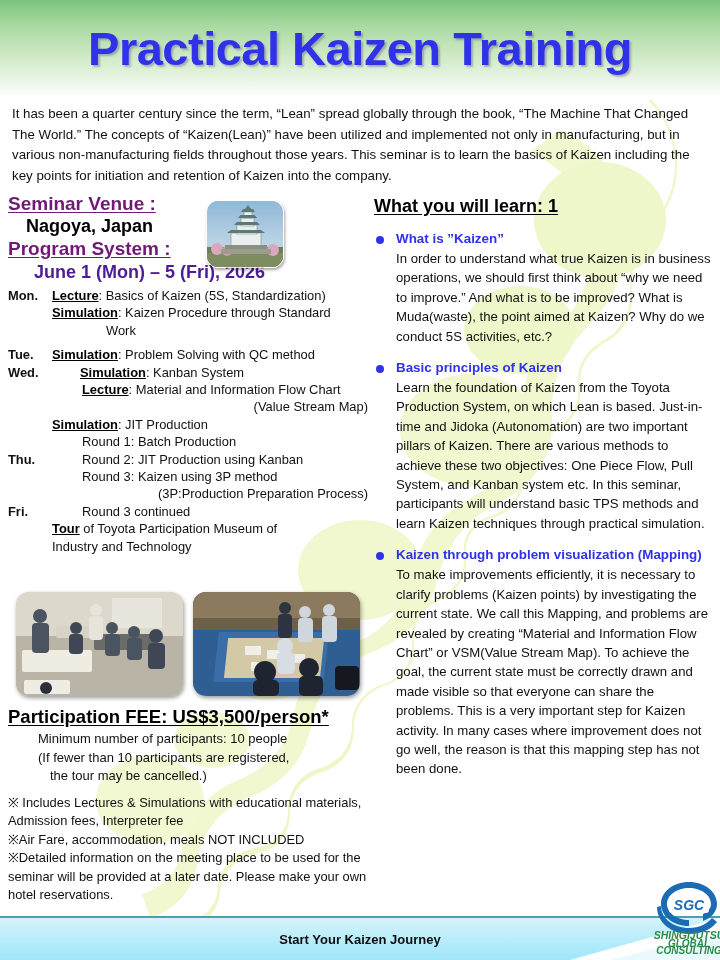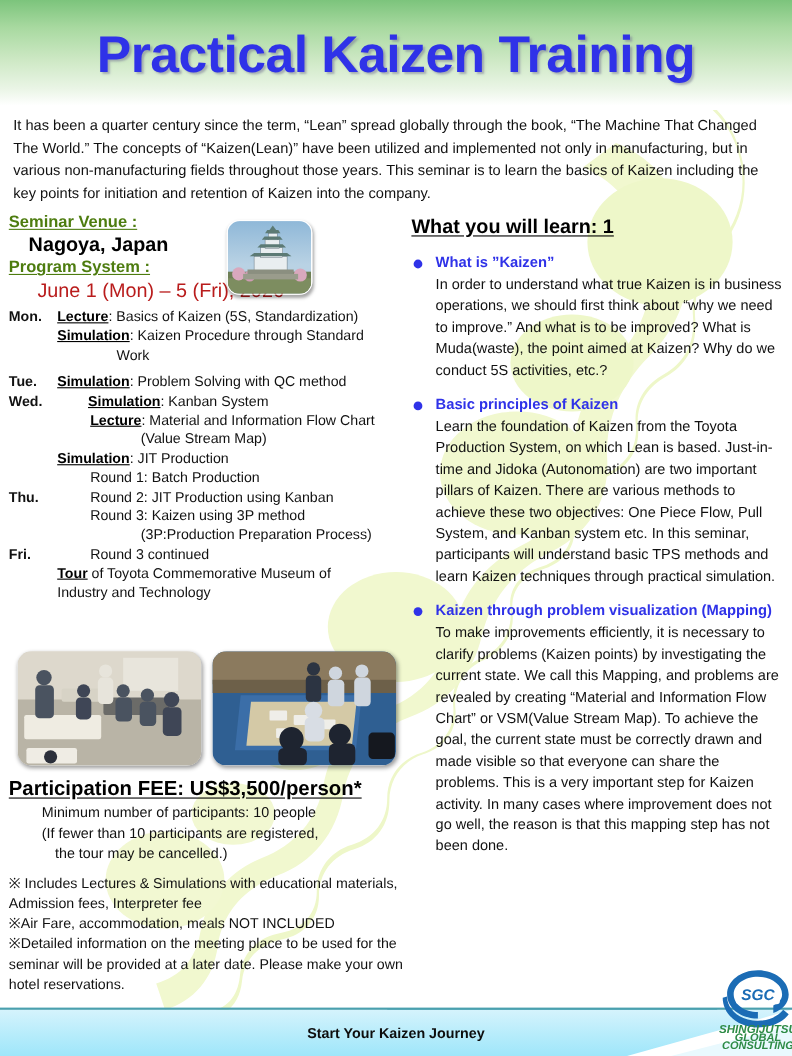--- a/index.html
+++ b/index.html
@@ -37,44 +37,44 @@
     position:absolute;left:12px;top:104px;width:696px;
     font-size:13.3px;line-height:20.5px;color:#111;z-index:3;
     text-align:left;
   }
 
   
   .col-left{position:absolute;left:8px;top:193px;width:360px;z-index:3;}
   .col-right{position:absolute;left:374px;top:196px;width:338px;z-index:3;}
 
   .h-under{
-    font-size:15px;font-weight:bold;color:#4d7c0f;
+    font-size:19px;font-weight:bold;color:#701a75;
     text-decoration:underline;text-underline-offset:2px;
     display:inline-block;
   }
   .venue-value{font-size:18px;font-weight:bold;color:#000;margin:1px 0 1px 18px;}
-  .dates-value{font-size:18px;font-weight:normal;color:#b91c1c;margin:2px 0 2px 26px;}
+  .dates-value{font-size:18px;font-weight:bold;color:#4c1d95;margin:2px 0 2px 26px;}
 
   .castle{
     position:absolute;left:206px;top:200px;width:76px;height:66px;
     border-radius:12px;z-index:4;overflow:hidden;
     box-shadow:1px 2px 3px rgba(0,0,0,.35);
     border:1px solid rgba(255,255,255,.8);
   }
   .castle svg{display:block;width:100%;height:100%;}
 
   
   table.sched{border-collapse:collapse;width:360px;margin-top:4px;}
   table.sched td{vertical-align:top;padding:0;font-size:12.9px;line-height:17.4px;color:#111;}
   td.day{width:44px;font-weight:bold;color:#1c6b2b;font-size:13px;padding-right:2px;white-space:nowrap;}
   td.desc{width:316px;}
   .lbl{font-weight:bold;text-decoration:underline;color:#000;}
   .ind1{padding-left:30px;display:block;}
   .ind2{padding-left:54px;display:block;}
-  .ind3{padding-left:76px;display:block;}
+  .ind3{padding-left:76px;display:block;text-align:right;}
 
   
   .photos{position:absolute;left:16px;top:592px;width:350px;height:108px;z-index:3;display:flex;gap:10px;}
   .photo{width:167px;height:104px;border-radius:13px;overflow:hidden;box-shadow:1px 2px 4px rgba(0,0,0,.4);}
   .photo svg{display:block;width:100%;height:100%;}
 
   
   .fee{position:absolute;left:8px;top:706px;width:360px;z-index:3;}
   .fee-head{font-size:18.5px;font-weight:bold;color:#000;text-decoration:underline;text-underline-offset:2px;display:inline-block;}
   .fee-sub{font-size:13px;line-height:18.5px;color:#111;margin-left:30px;margin-top:2px;}
@@ -294,21 +294,21 @@
           </tr>
           <tr>
             <td class="day">Fri.</td>
             <td class="desc">
               <span class="ind1"><span>Round 3 continued</span></span>
             </td>
           </tr>
           <tr>
             <td class="day"></td>
             <td class="desc">
-              <span style="display: block;"><span class="lbl">Tour</span><span> of Toyota Commemorative Museum of</span></span>
+              <span style="display: block;"><span class="lbl">Tour</span><span> of Toyota Participation Museum of</span></span>
             </td>
           </tr>
           <tr>
             <td class="day"></td>
             <td class="desc">
               <span style="display: block;"><span>Industry and Technology</span></span>
             </td>
           </tr>
         </tbody>
     </table>

